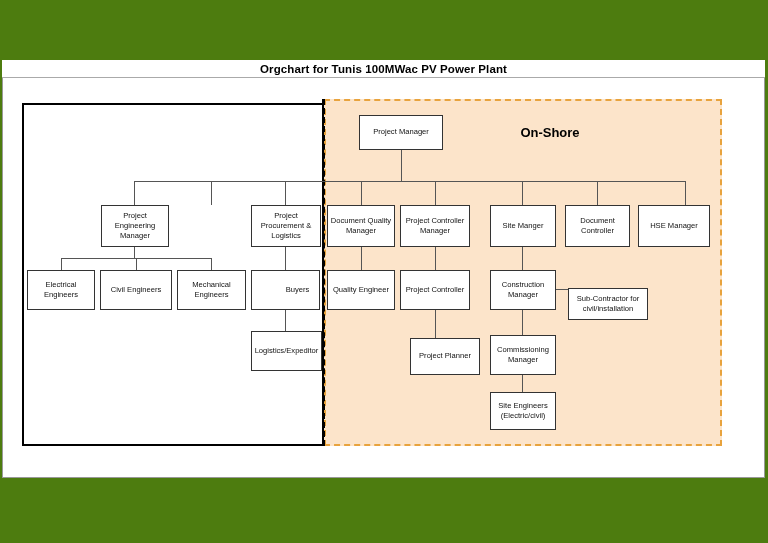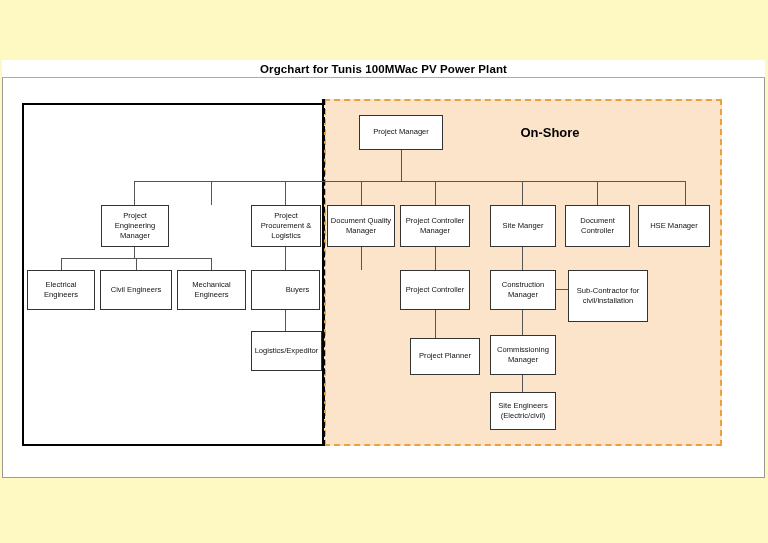--- a/index.html
+++ b/index.html
@@ -1,19 +1,19 @@
 <!DOCTYPE html>
 <html><head>
 <meta charset="utf-8">
 <style>
   html,body{margin:0;padding:0;background:#ffffff;}
   body{width:768px;height:543px;overflow:hidden;
        font-family:"Liberation Sans","DejaVu Sans",sans-serif;}
 
-  #canvas{position:relative;width:768px;height:543px;background:#fef9c3;}
+  #canvas{position:relative;width:768px;height:543px;background:#4d7c0f;}
 
   
   .outer-frame{position:absolute;left:2px;top:60px;width:763px;height:418px;
                border:1px solid #999;box-sizing:border-box;background:#fff;}
 
   .title-bar{position:absolute;left:2px;top:60px;width:763px;height:18px;
              border-bottom:1px solid #aaa;box-sizing:border-box;
              display:flex;align-items:center;justify-content:center;background:#fff;}
   .title-bar .t{font-size:11.5px;font-weight:bold;color:#000;letter-spacing:.1px;}
 
@@ -113,24 +113,25 @@
 Controller</div>
   <div class="node" style="left:638px;top:205px;width:72px;height:42px;">HSE Manager</div>
 
   <div class="node" style="left:27px;top:270px;width:68px;height:40px;">Electrical
 Engineers</div>
   <div class="node" style="left:100px;top:270px;width:72px;height:40px;">Civil Engineers</div>
   <div class="node" style="left:177px;top:270px;width:69px;height:40px;">Mechanical
 Engineers</div>
   <div class="node" style="left:251px;top:270px;width:69px;height:40px;padding-left:26px;">Buyers</div>
 
+  <div class="node" style="left:327px;top:270px;width:68px;height:40px;">Quality Engineer</div>
   <div class="node" style="left:400px;top:270px;width:70px;height:40px;">Project Controller</div>
   <div class="node" style="left:490px;top:270px;width:66px;height:40px;">Construction
 Manager</div>
-  <div class="node" style="left:568px;top:270px;width:80px;height:52px;">Sub-Contractor for
+  <div class="node" style="left:568px;top:288px;width:80px;height:32px;">Sub-Contractor for
 civil/installation</div>
 
   <div class="node" style="left:251px;top:331px;width:71px;height:40px;">Logistics/Expeditor</div>
   <div class="node" style="left:410px;top:338px;width:70px;height:37px;">Project Planner</div>
   <div class="node" style="left:490px;top:335px;width:66px;height:40px;">Commissioning
 Manager</div>
   <div class="node" style="left:490px;top:392px;width:66px;height:38px;">Site Engineers
 (Electric/civil)</div>
 
 </div>

